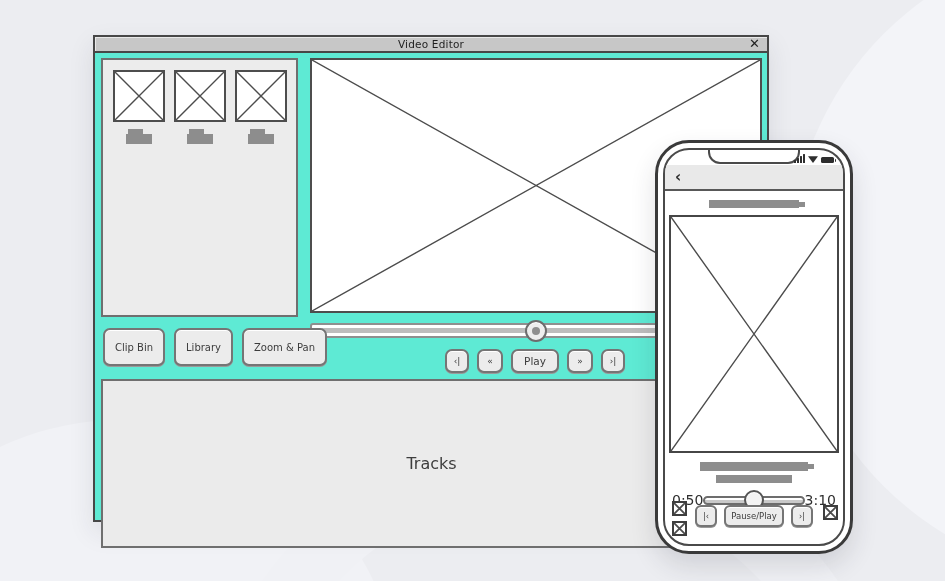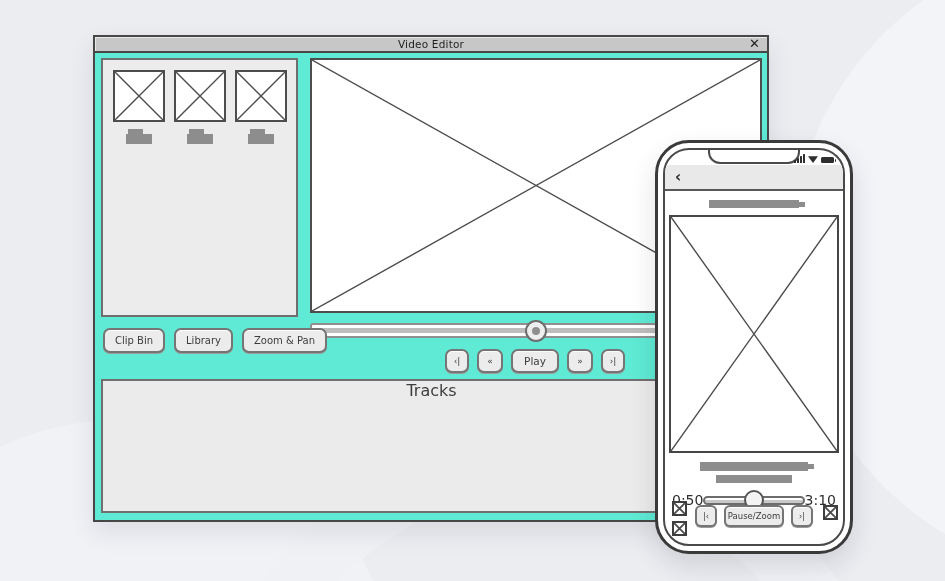--- a/index.html
+++ b/index.html
@@ -73,31 +73,31 @@
     width: 8px; height: 8px; border-radius: 50%; background: #8f8f8f;
   }
 
   .wf-btn {
     display: flex; align-items: center; justify-content: center;
     background: #ececec; border: 2px solid #757575; border-radius: 7px;
     color: #3c3c3c; box-shadow: 0 1px 0 #9a9a9a, inset 0 1px 0 #ffffff;
     cursor: default; white-space: nowrap;
   }
   .panel-btn-row { position: absolute; left: 8px; top: 275px; display: flex; gap: 9px; }
-  .panel-btn { height: 25px; padding: 0 10px; font-size: 10px; }
+  .panel-btn { height: 38px; padding: 0 10px; font-size: 10px; }
 
   .transport { position: absolute; left: 350px; top: 296px; display: flex; gap: 8px; align-items: center; }
   .t-btn { height: 24px; width: 24px; font-size: 9px; }
   .t-btn.mid { width: 26px; }
   .t-btn.play { width: 48px; font-size: 10.5px; }
 
   .tracks {
-    position: absolute; left: 6px; top: 326px; width: 661px; height: 134px;
+    position: absolute; left: 6px; top: 326px; width: 661px; height: 169px;
     background: #ebebeb; border: 2px solid #6f6f6f;
-    display: flex; justify-content: center;
+    display: flex; align-items: center; justify-content: center;
   }
   .tracks-label { font-size: 16px; color: #3d3d3d; }
 
   
   .phone {
     position: absolute; left: 655px; top: 140px; width: 198px; height: 414px;
     background: #ffffff; border: 3px solid #3a3a3a; border-radius: 34px;
     box-shadow: 0 12px 26px rgba(40,40,60,.14); z-index: 10;
   }
   .screen {
@@ -287,21 +287,21 @@
         </div>
         <div class="xbox">
           <svg class="xfill xsmall" viewBox="0 0 100 100" preserveAspectRatio="none">
               <path d="M0 0 L100 100 M100 0 L0 100" vector-effect="non-scaling-stroke"></path>
             </svg>
         </div>
       </div>
 
       <div class="phone-controls">
         <div class="wf-btn p-btn">|‹</div>
-        <div class="wf-btn p-btn wide">Pause/Zoom</div>
+        <div class="wf-btn p-btn wide">Pause/Play</div>
         <div class="wf-btn p-btn">›|</div>
       </div>
 
       <div class="xbox xbox-right">
         <svg class="xfill xsmall" viewBox="0 0 100 100" preserveAspectRatio="none">
             <path d="M0 0 L100 100 M100 0 L0 100" vector-effect="non-scaling-stroke"></path>
           </svg>
       </div>
     </div>
 

